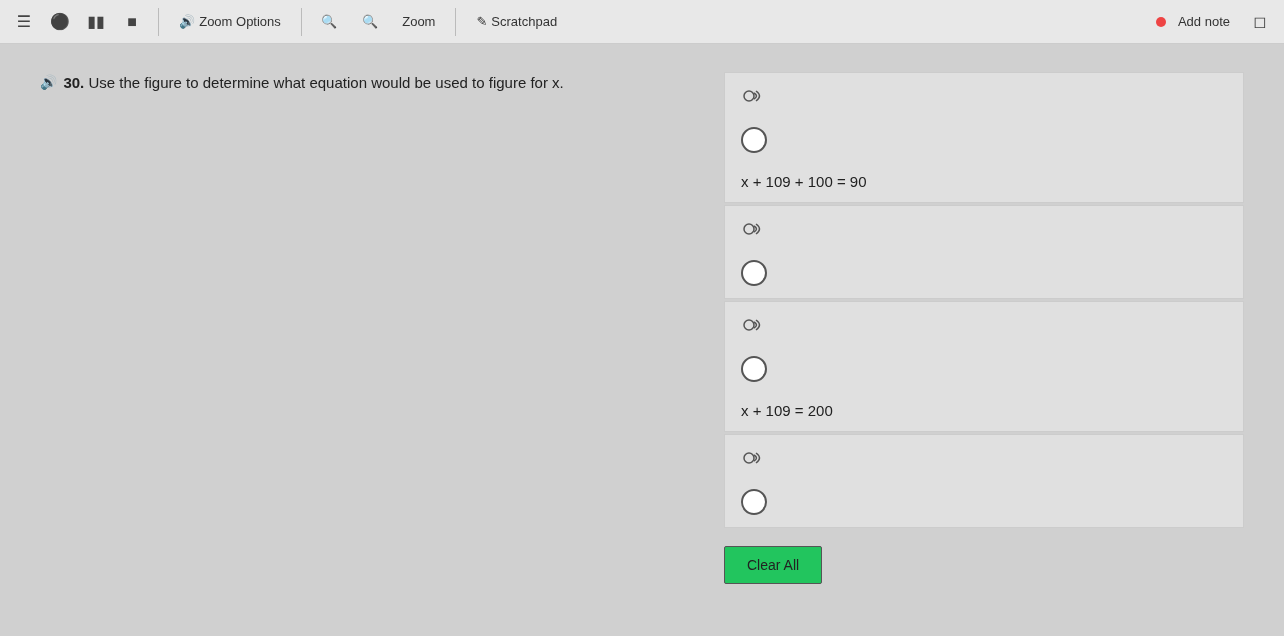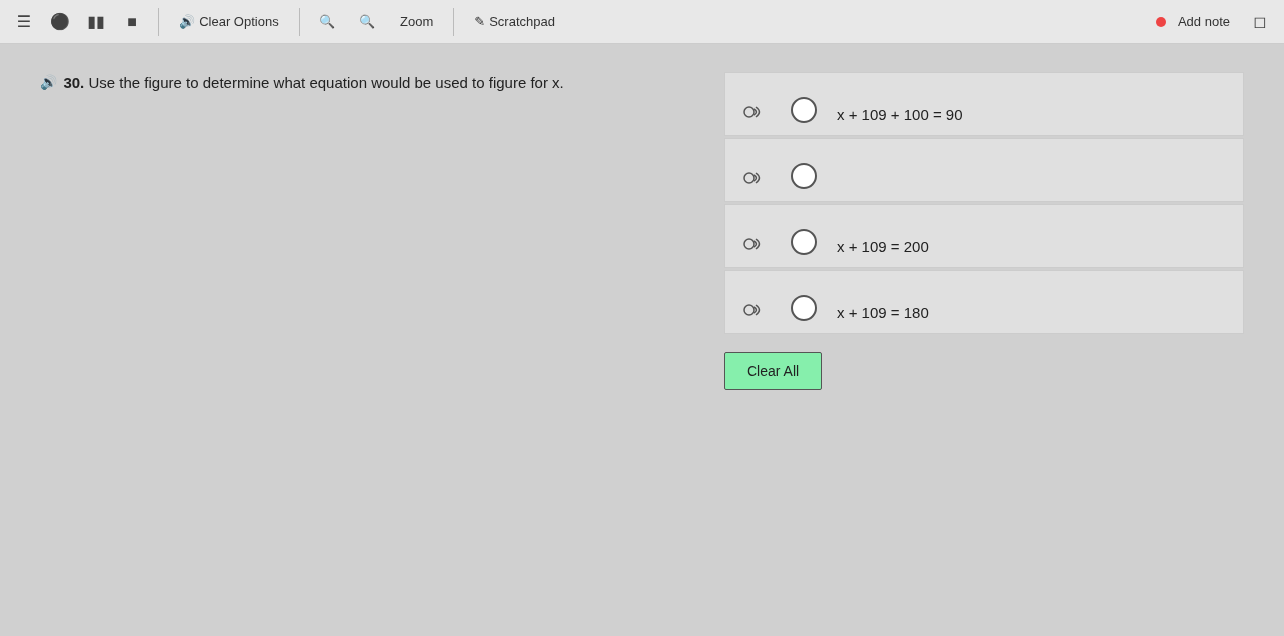--- a/index.html
+++ b/index.html
@@ -111,27 +111,28 @@
     
     .right-panel {
       width: 520px;
       display: flex;
       flex-direction: column;
       gap: 0;
     }
 
     .answer-option {
       display: flex;
-      align-items: flex-end;
+      align-items: flex-start;
       background: #e0e0e0;
       border: 1px solid #ccc;
       margin-bottom: 2px;
       padding: 12px 16px;
       gap: 20px;
       min-height: 64px;
+      flex-direction: column;
     }
 
     .speak-option-btn {
       cursor: pointer;
       color: #555;
       font-size: 18px;
       display: flex;
       align-items: center;
       min-width: 30px;
     }
@@ -155,21 +156,21 @@
     
     .clear-all-row {
       margin-top: 16px;
       display: flex;
       justify-content: flex-start;
       padding-left: 0;
     }
 
     .clear-all-btn {
       border: 1px solid #555;
-      background: #86efac;
+      background: #22c55e;
       padding: 10px 22px;
       font-size: 14px;
       cursor: pointer;
       border-radius: 2px;
       color: #222;
     }
 
     
     .figure-svg {
       overflow: visible;
@@ -179,21 +180,21 @@
 <body>
 
 <div class="toolbar">
   <div class="toolbar-icon">☰</div>
   <div class="toolbar-icon">⚫</div>
   <div class="toolbar-icon">▮▮</div>
   <div class="toolbar-icon">■</div>
   <div class="toolbar-divider"></div>
   <div class="toolbar-btn">
     <span>🔊</span>
-    <span>Clear Options</span>
+    <span>Zoom Options</span>
   </div>
   <div class="toolbar-divider"></div>
   <div class="toolbar-btn">
     <span>🔍</span>
   </div>
   <div class="toolbar-btn">
     <span>🔍</span>
   </div>
   <div class="toolbar-btn">
     <span>Zoom</span>
@@ -263,21 +264,20 @@
 
     <div class="answer-option">
       <div class="speak-option-btn">
         <svg width="22" height="22" viewBox="0 0 22 22">
           <circle cx="8" cy="11" r="5" fill="none" stroke="#555" stroke-width="1.5"></circle>
           <path d="M13 8 Q18 11 13 14" fill="none" stroke="#555" stroke-width="1.5"></path>
           <path d="M15 6 Q22 11 15 16" fill="none" stroke="#555" stroke-width="1.5"></path>
         </svg>
       </div>
       <div class="radio-circle"></div>
-      <span class="option-text">x + 109 = 180</span>
     </div>
 
     <div class="clear-all-row">
       <button class="clear-all-btn">Clear All</button>
     </div>
 
   </div>
 </div>
 
 </body></html>

